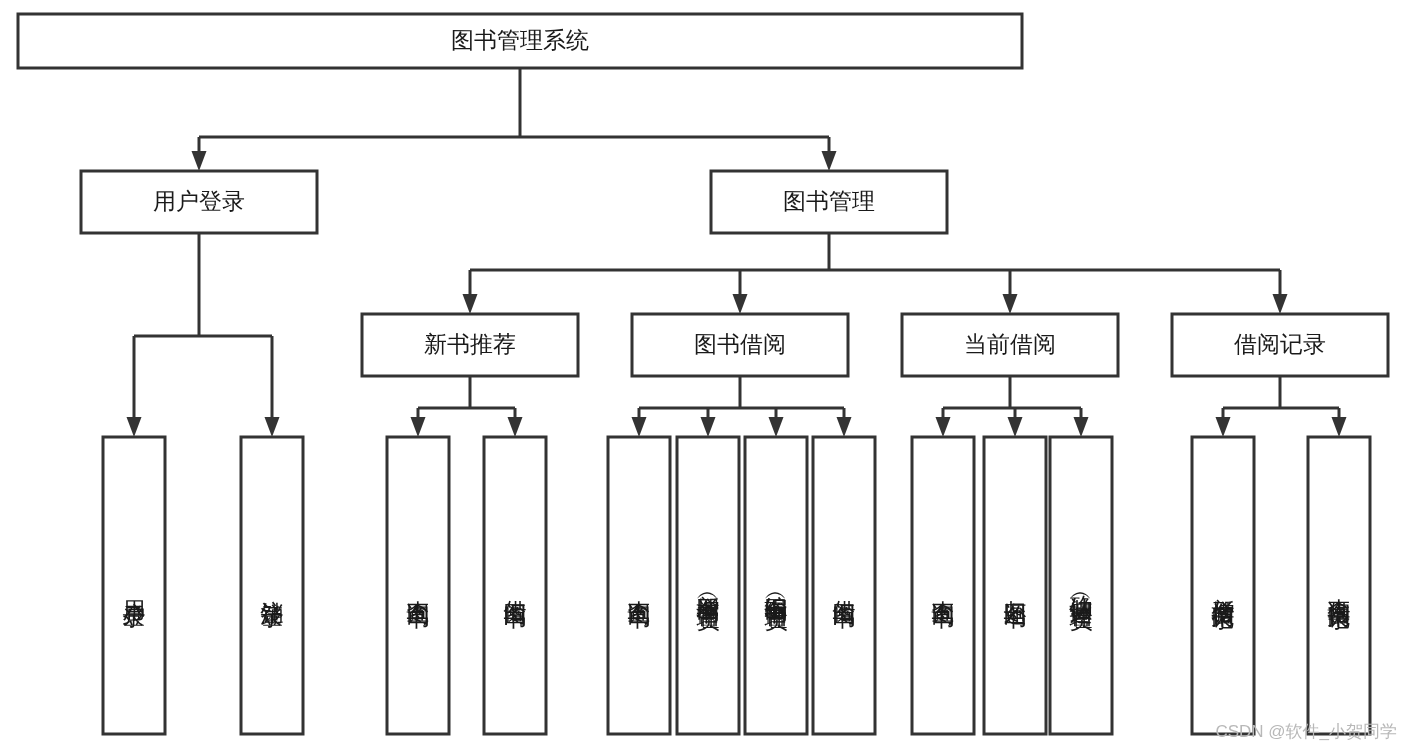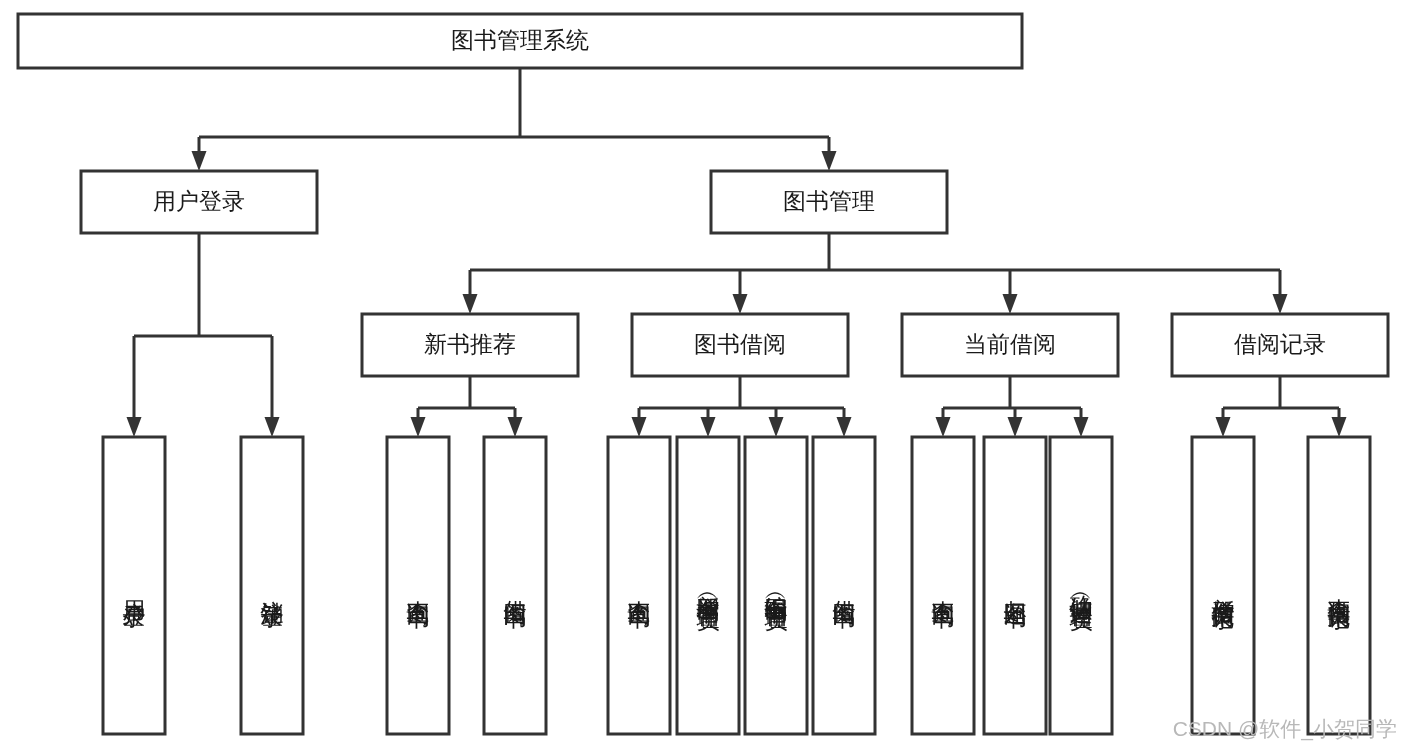--- a/index.html
+++ b/index.html
@@ -73,21 +73,21 @@
     line-height: 1.08;
     letter-spacing: 2px;
     color: #1a1a1a;
     white-space: nowrap;
   }
   .watermark {
     position: absolute;
     right: 8px;
     bottom: 4px;
     font-family: "Liberation Sans", "DejaVu Sans", sans-serif;
-    font-size: 21px;
+    font-size: 17px;
     color: #b8b8b8;
     white-space: nowrap;
     user-select: none;
   }
 </style>
 </head>
 <body>
 
 <div id="diagram-root">
   <svg class="diagram-canvas" viewBox="0 0 1405 747">

